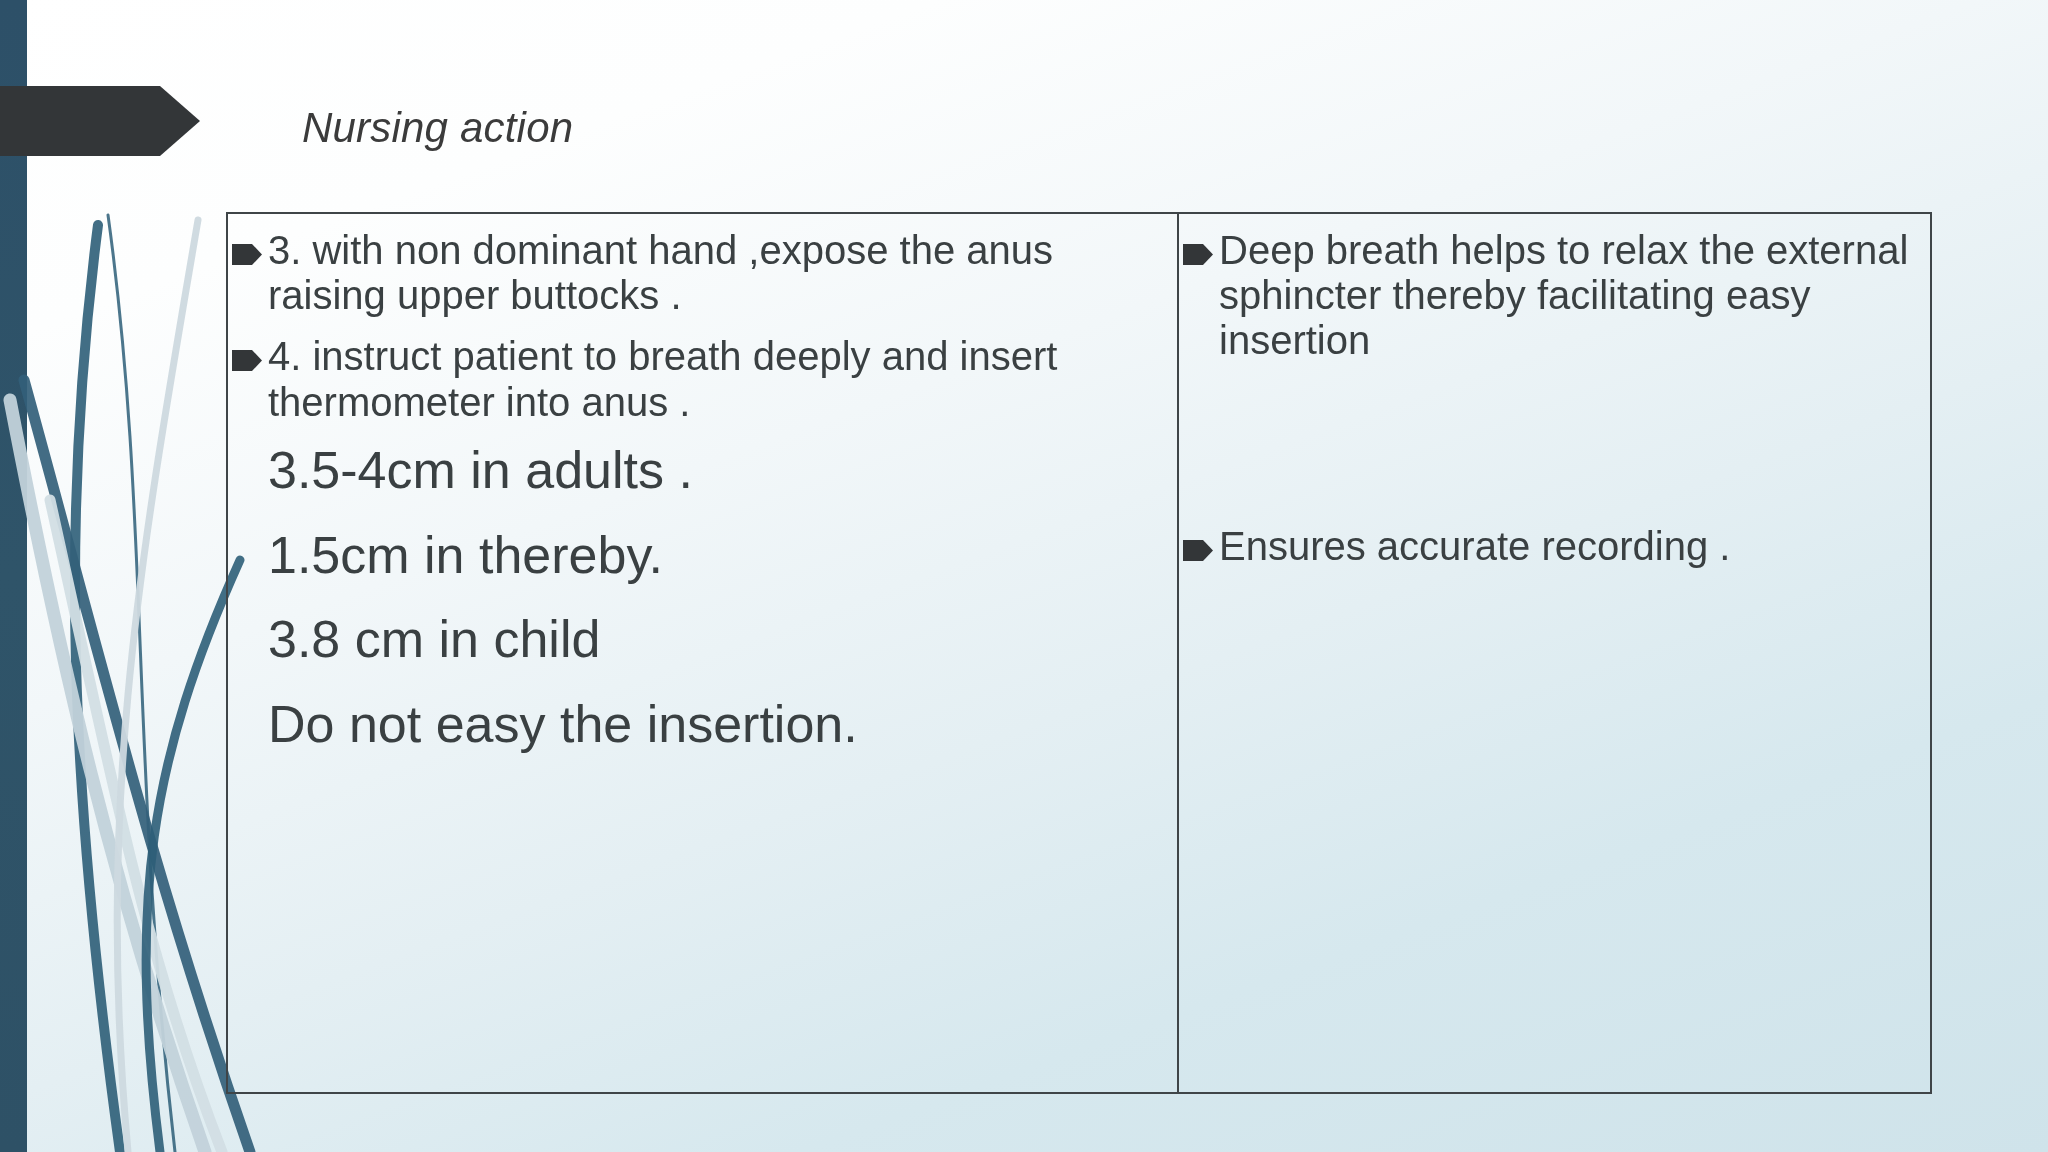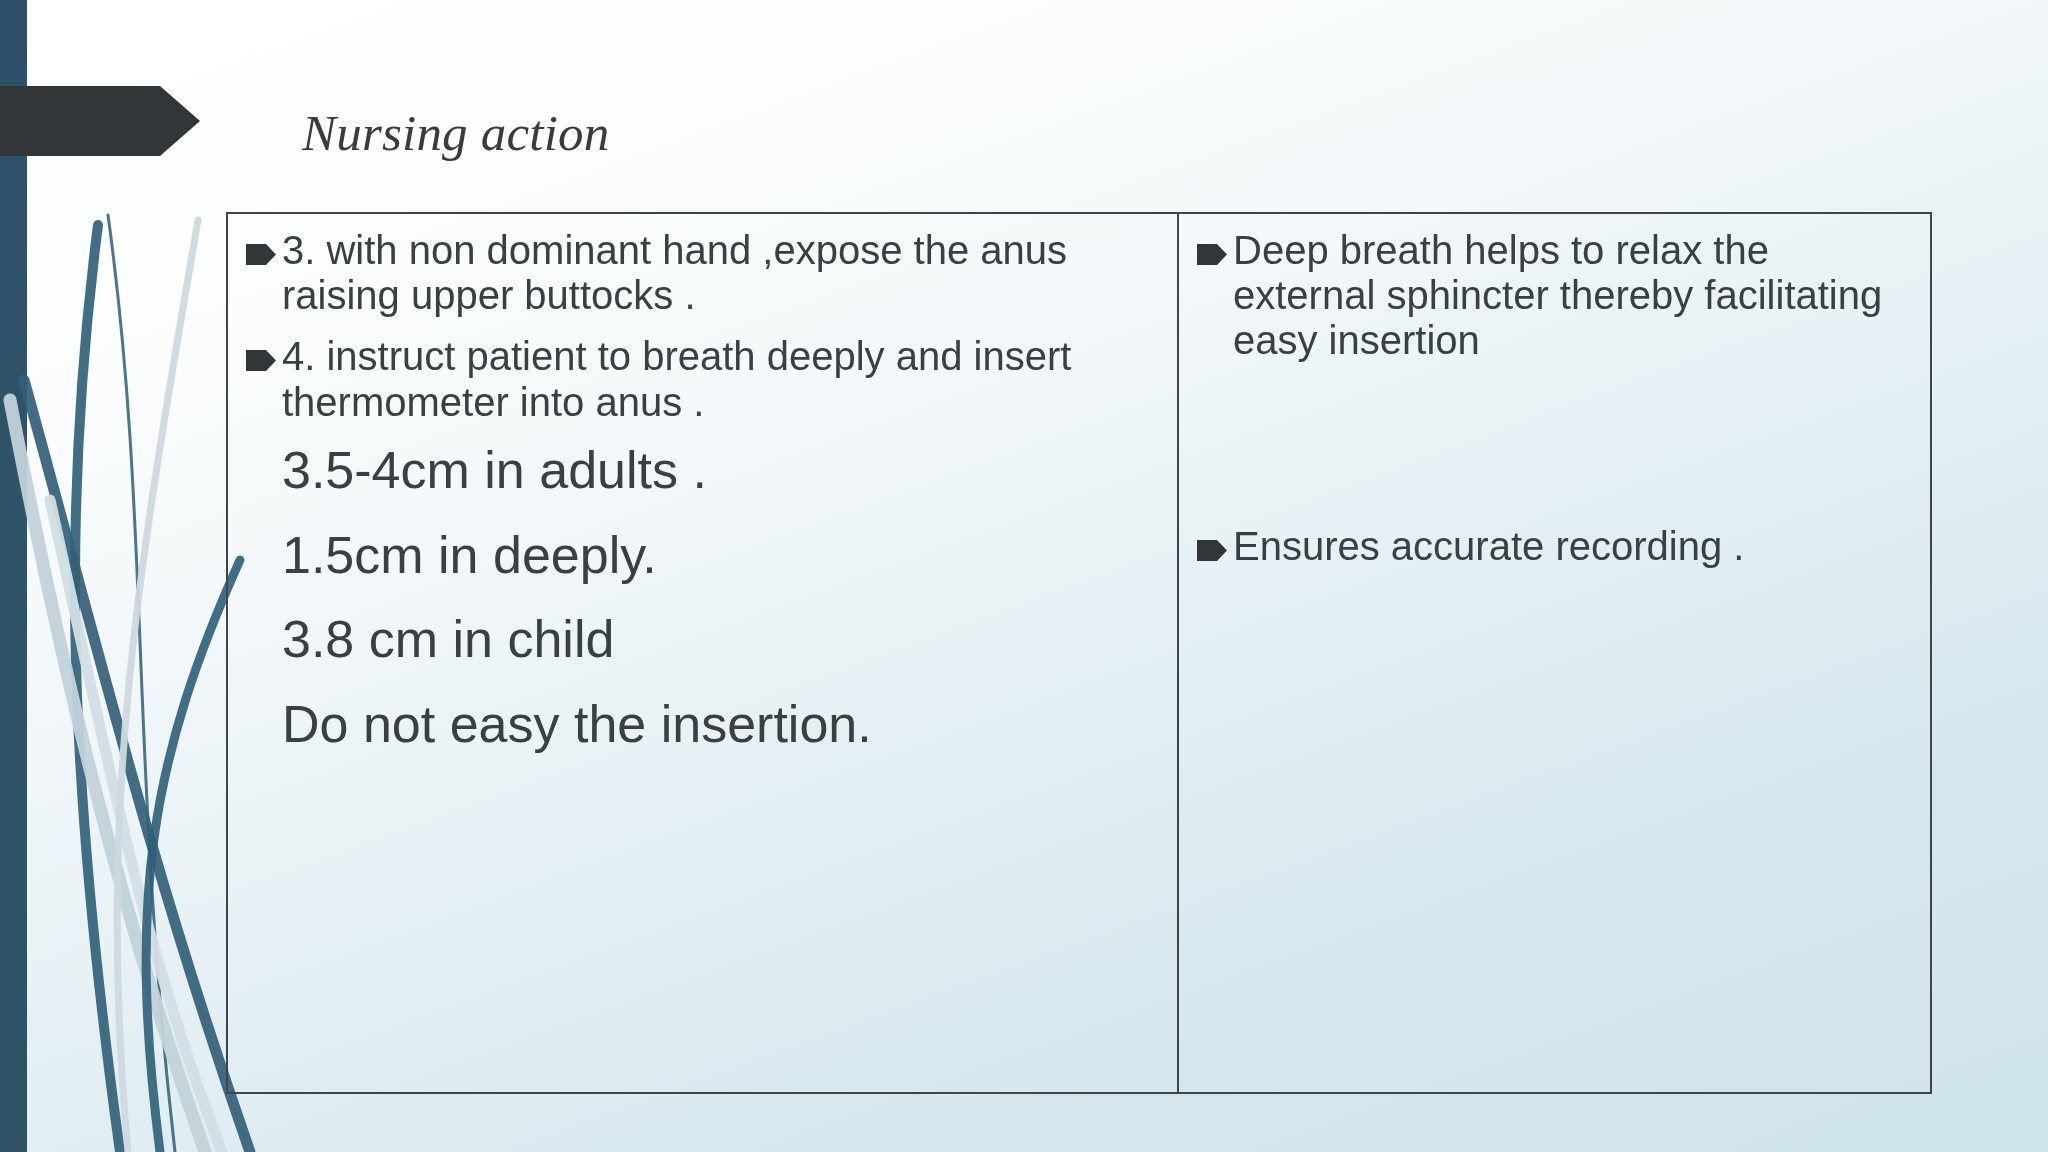--- a/index.html
+++ b/index.html
@@ -53,43 +53,42 @@
     height: 70px;
   }
   .arrow-banner svg { display: block; }
 
   
   .col-header {
     position: absolute;
     font-style: italic;
     font-weight: 400;
     color: #3b3b3b;
-    font-size: 51px;
+    font-size: 42px;
     letter-spacing: 0.2px;
     white-space: nowrap;
-    font-family: Liberation Serif, serif;
   }
   #header-nursing { left: 302px; top: 104px; }
   #header-rationales { left: 1197px; top: 104px; }
 
   
   .table {
     position: absolute;
     left: 226px;
     top: 212px;
     width: 1706px;
     height: 882px;
     border: 2px solid #3f4548;
     box-sizing: border-box;
     display: flex;
   }
   .cell {
     position: relative;
     box-sizing: border-box;
-    padding: 14px 16px 10px 18px;
+    padding: 14px 16px 10px 4px;
   }
   .cell-left {
     width: 951px;
     border-right: 2px solid #3f4548;
   }
   .cell-right {
     flex: 1;
     display: flex;
     flex-direction: column;
     justify-content: flex-start;
@@ -176,21 +175,21 @@
         <span class="bullet">
           <svg width="30" height="21" viewBox="0 0 30 21">
             <path d="M 0 0 L 20 0 L 30 10.5 L 20 21 L 0 21 Z" fill="#333638"></path>
           </svg>
         </span>
         <span class="txt">4. instruct patient to breath deeply and insert thermometer into anus .</span>
       </div>
 
       <div class="sub-line">3.5-4cm in adults .</div>
 
-      <div class="sub-line">1.5cm in deeply.</div>
+      <div class="sub-line">1.5cm in thereby.</div>
 
       <div class="sub-line">3.8 cm in child</div>
 
       <div class="sub-line">Do not easy the insertion.</div>
 
 
     </div>
 
     <div class="cell cell-right">
 

